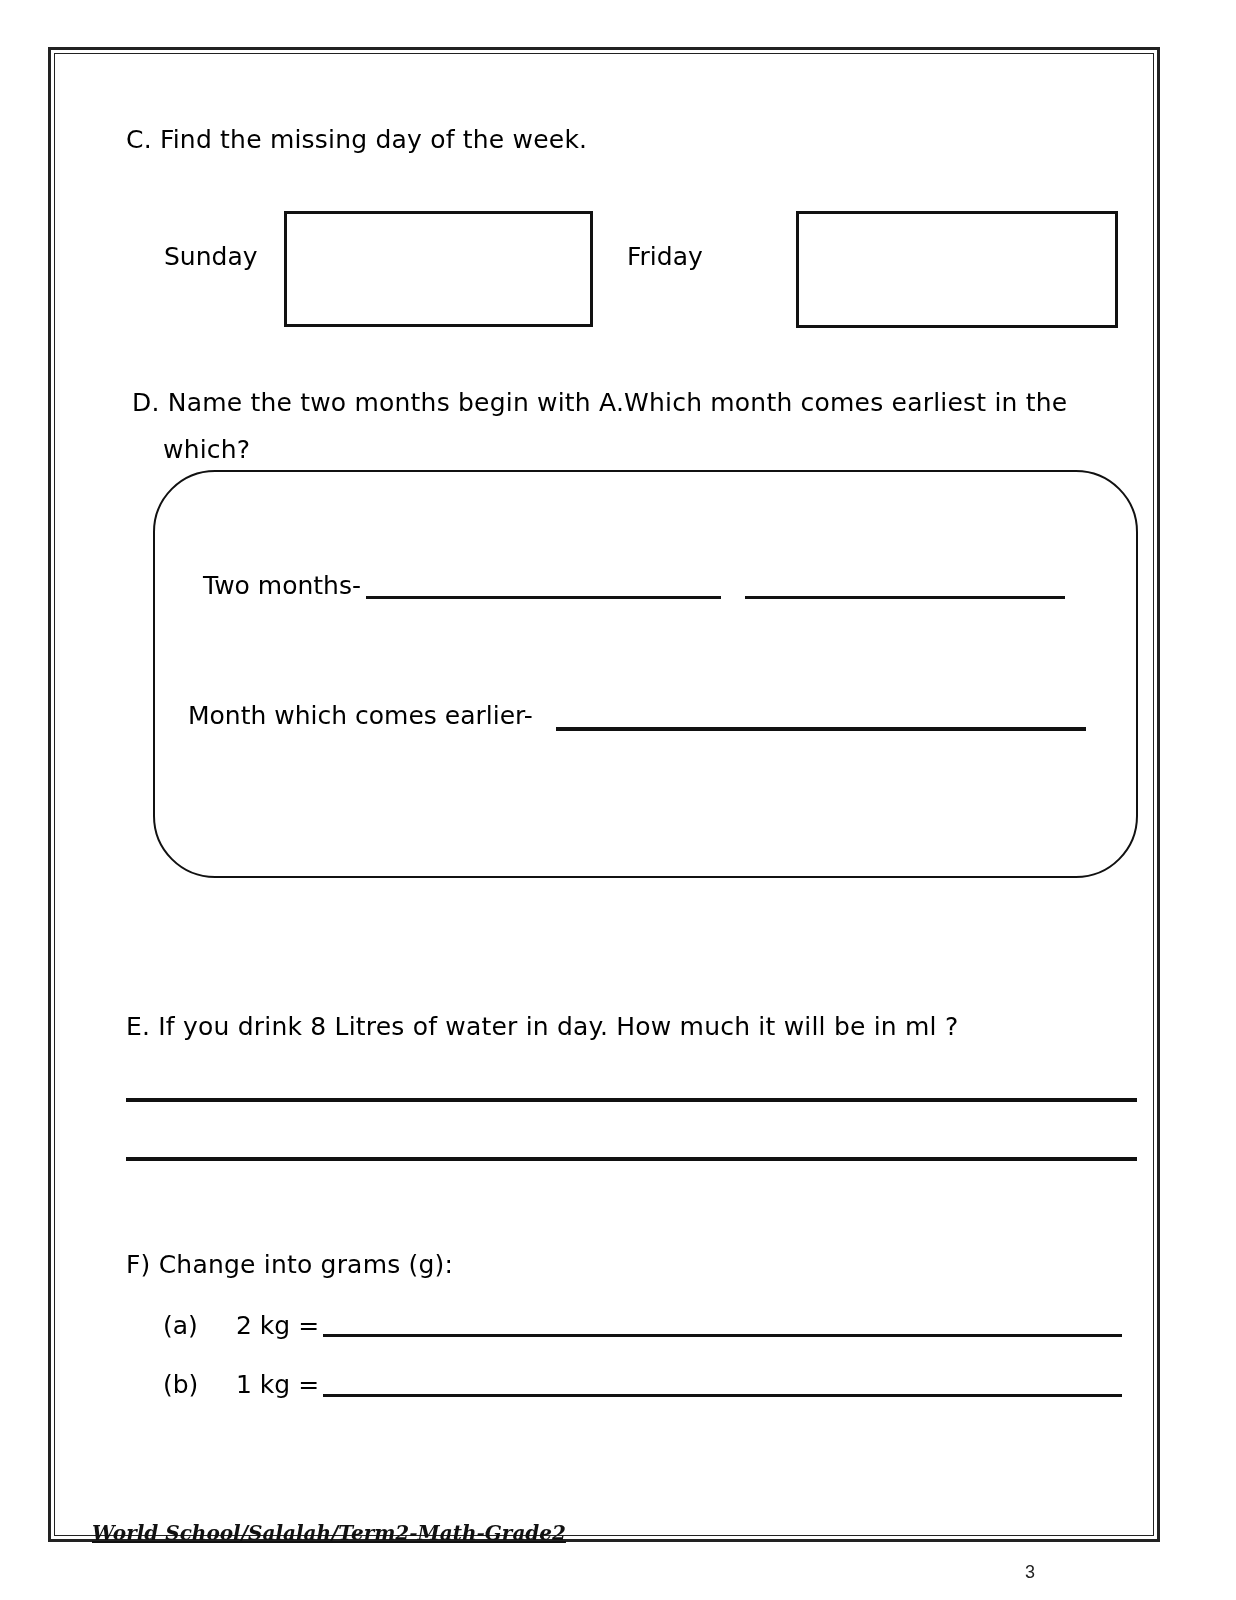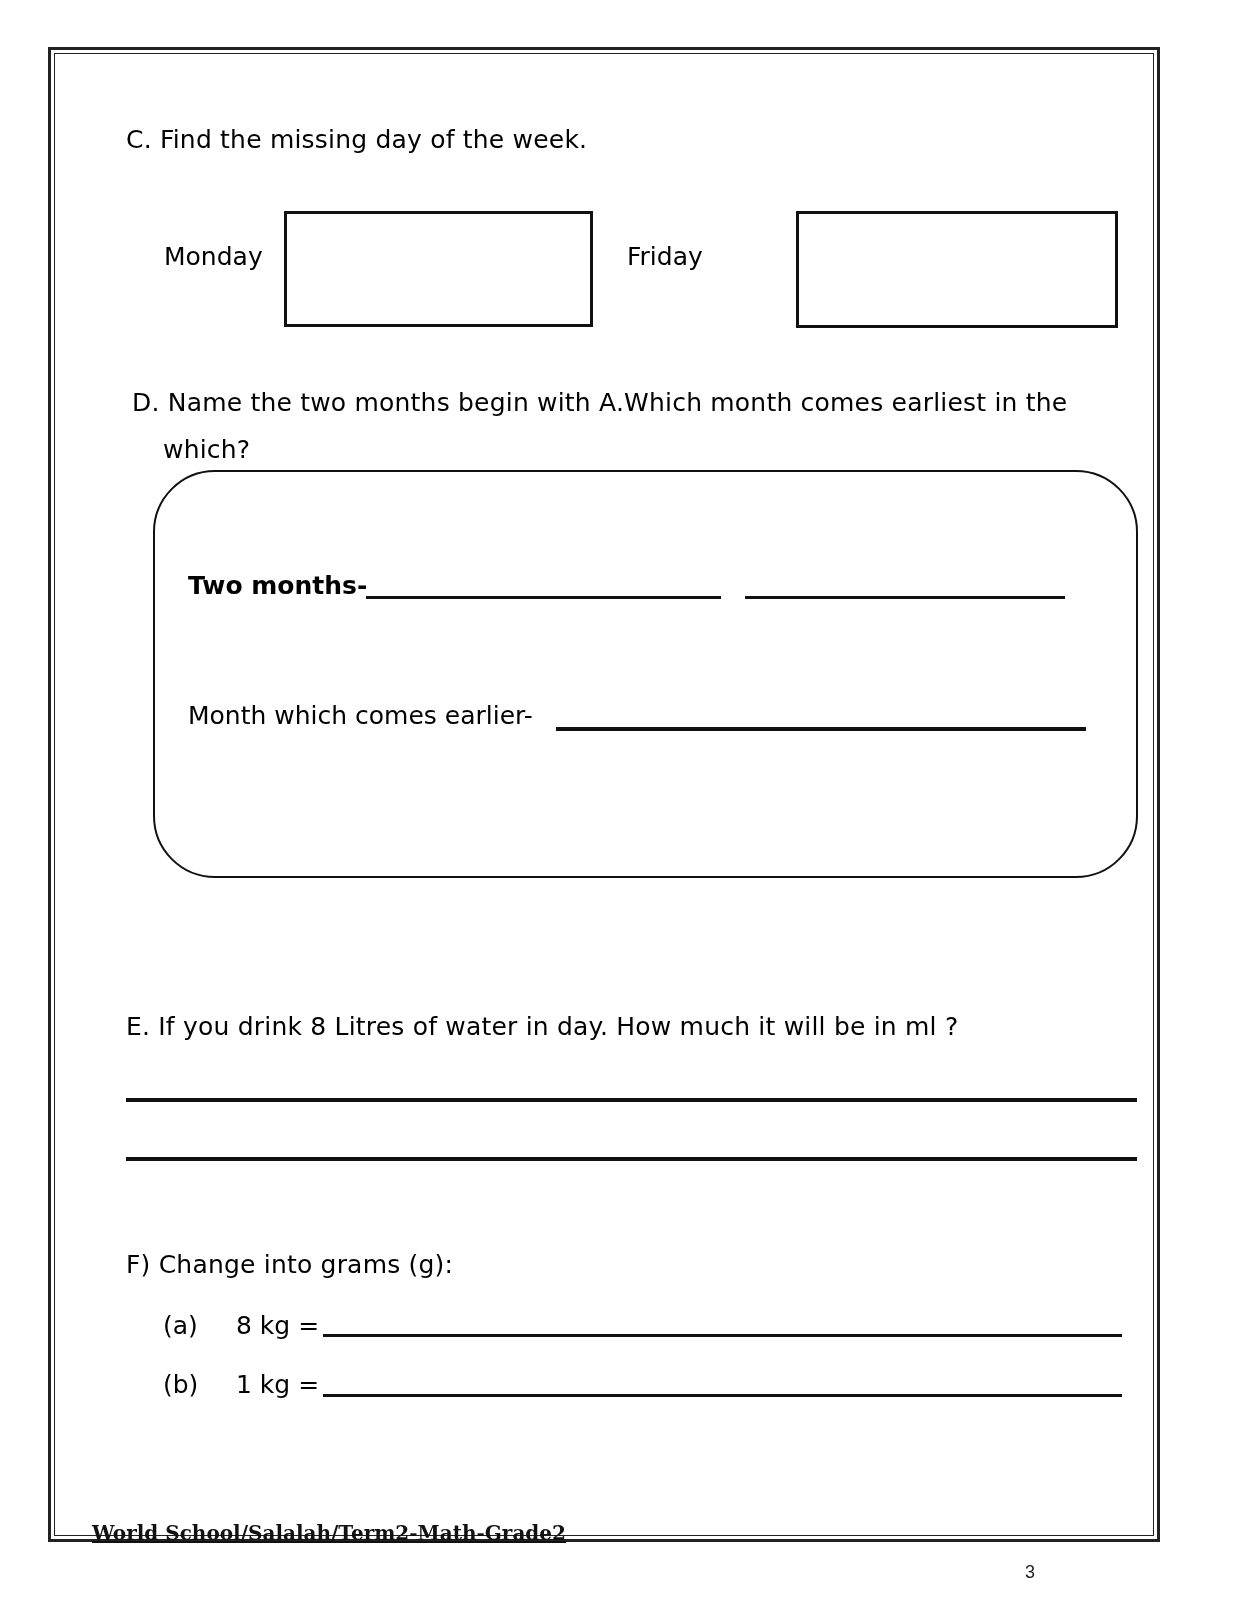--- a/index.html
+++ b/index.html
@@ -9,62 +9,62 @@
     .page-border-outer { left: 48px; top: 47px; width: 1112px; height: 1495px;
            border: 3px solid #222; box-sizing: border-box; }
     .page-border-inner { left: 54px; top: 53px; width: 1100px; height: 1483px;
            border: 1.5px solid #222; box-sizing: border-box; }
     .q { font-size: 25px; letter-spacing: 0.2px; white-space: nowrap; }
     .lbl { font-size: 25px; white-space: nowrap; }
     .box { border: 3px solid #111; box-sizing: border-box; background: #fff; }
     .rbox { border: 2.5px solid #111; border-radius: 62px; box-sizing: border-box; }
     .line { height: 0; border-top: 3px solid #111; }
     .line-thick { height: 0; border-top: 4px solid #111; }
-    .footer { font-family: "DejaVu Serif", serif; font-weight: bold;
+    .footer { font-family: "DejaVu Serif", serif; font-style: italic; font-weight: bold;
               font-size: 20px; text-decoration: underline; white-space: nowrap; color: #111; }
     .pnum { font-family: "Liberation Sans", sans-serif; font-size: 18px; color: #222; }
     b.ml { font-weight: normal; }
   </style>
 </head>
 <body>
 
 <div class="abs page-border-outer"></div>
 <div class="abs page-border-inner"></div>
 
 <div class="abs q" style="left:126px; top:125px;">C. Find the missing day of the week.</div>
 
-<div class="abs lbl" style="left:164px; top:242px;">Monday</div>
+<div class="abs lbl" style="left:164px; top:242px;">Sunday</div>
 <div class="abs box" style="left:284px; top:211px; width:309px; height:116px;"></div>
 
 <div class="abs lbl" style="left:627px; top:242px;">Friday</div>
 <div class="abs box" style="left:796px; top:211px; width:322px; height:117px;"></div>
 
 <div class="abs q" style="left:126px; top:388px;margin-left:6px;">D. Name the two months begin with A.Which month comes earliest in the</div>
 <div class="abs q" style="left:163px; top:435px;">which?</div>
 
 <div class="abs rbox" style="left:153px; top:470px; width:985px; height:408px;"></div>
 
-<div class="abs lbl" style="left:188px; top:571px;font-weight:bold;">Two months-</div>
+<div class="abs lbl" style="left:203px; top:571px;">Two months-</div>
 <div class="abs line" style="left:366px; top:596px; width:355px;"></div>
 <div class="abs line" style="left:745px; top:596px; width:320px;"></div>
 
 <div class="abs lbl" style="left:188px; top:701px;">Month which comes earlier-</div>
 <div class="abs line-thick" style="left:556px; top:727px; width:530px;"></div>
 
 <div class="abs q" style="left:126px; top:1012px;">
   <span>E. If you drink 8 Litres of water in day. How much it will be in</span>
   <b class="ml">ml</b><span> ?</span>
 </div>
 <div class="abs line-thick" style="left:126px; top:1098px; width:1011px;"></div>
 <div class="abs line-thick" style="left:126px; top:1157px; width:1011px;"></div>
 
 <div class="abs q" style="left:126px; top:1250px;">F)  Change into grams (g):</div>
 
 <div class="abs lbl" style="left:163px; top:1311px;">(a)</div>
-<div class="abs lbl" style="left:236px; top:1311px;">8 kg =</div>
+<div class="abs lbl" style="left:236px; top:1311px;">2 kg =</div>
 <div class="abs line" style="left:323px; top:1334px; width:799px;"></div>
 
 <div class="abs lbl" style="left:163px; top:1370px;">(b)</div>
 <div class="abs lbl" style="left:236px; top:1370px;">1 kg =</div>
 <div class="abs line" style="left:323px; top:1394px; width:799px;"></div>
 
 <div class="abs footer" style="left:92px; top:1521px;">World School/Salalah/Term2-Math-Grade2</div>
 <div class="abs pnum" style="left:1025px; top:1562px;">3</div>
 
 </body></html>

